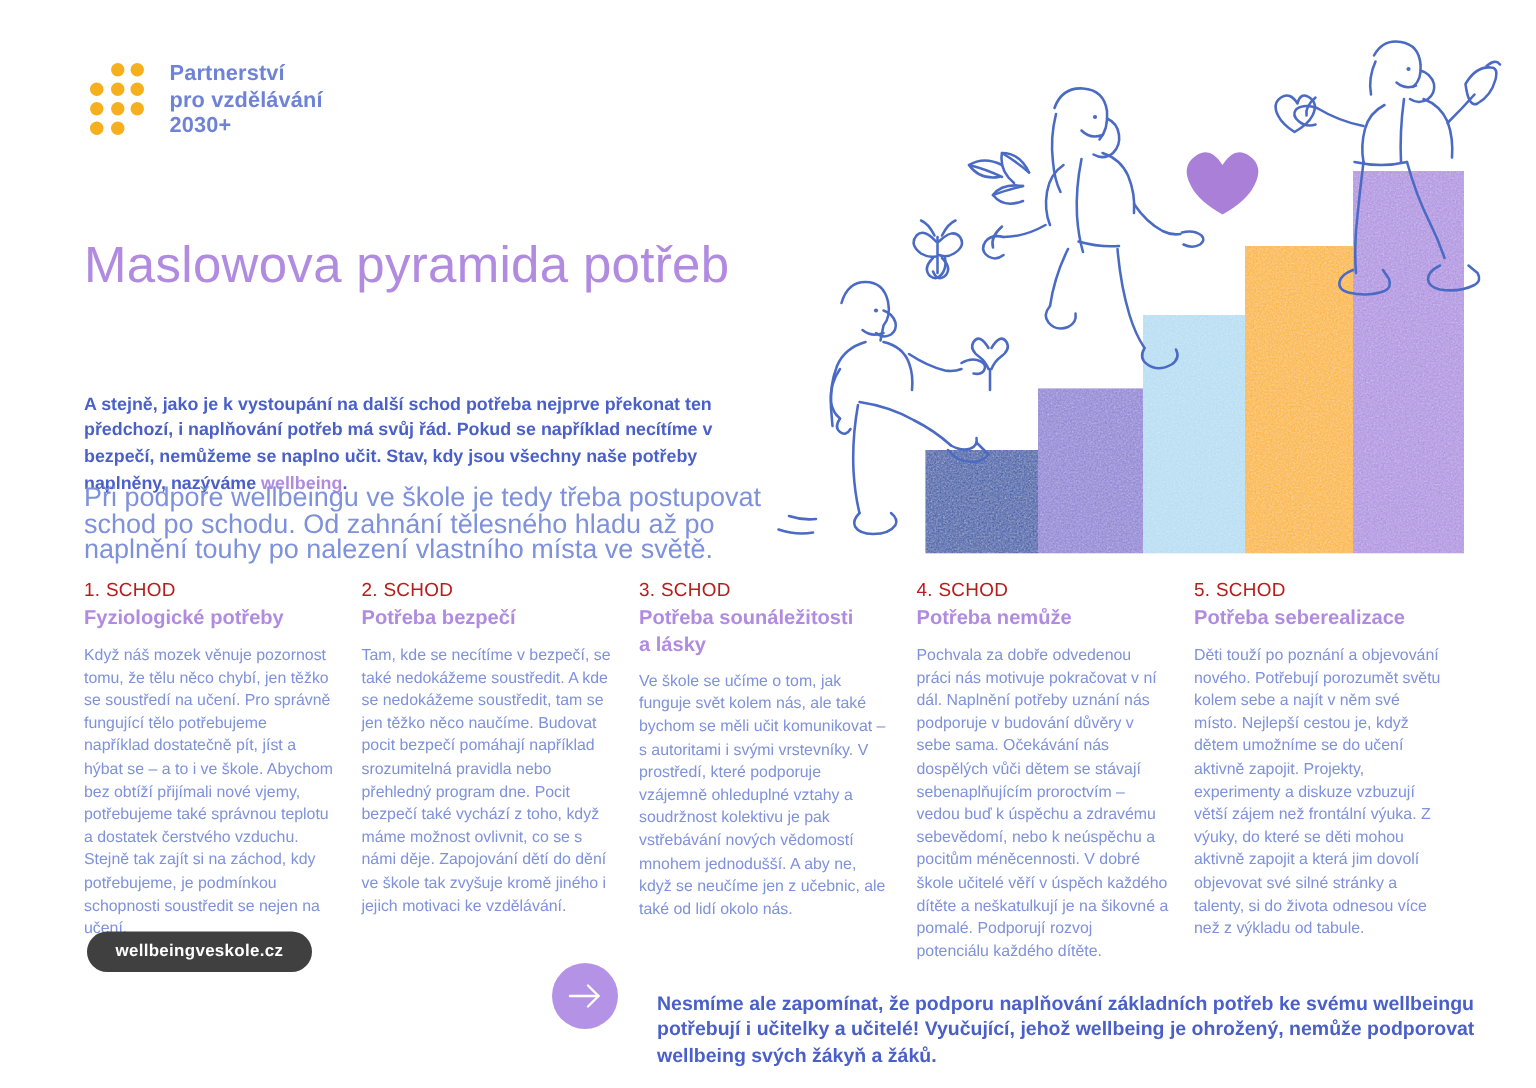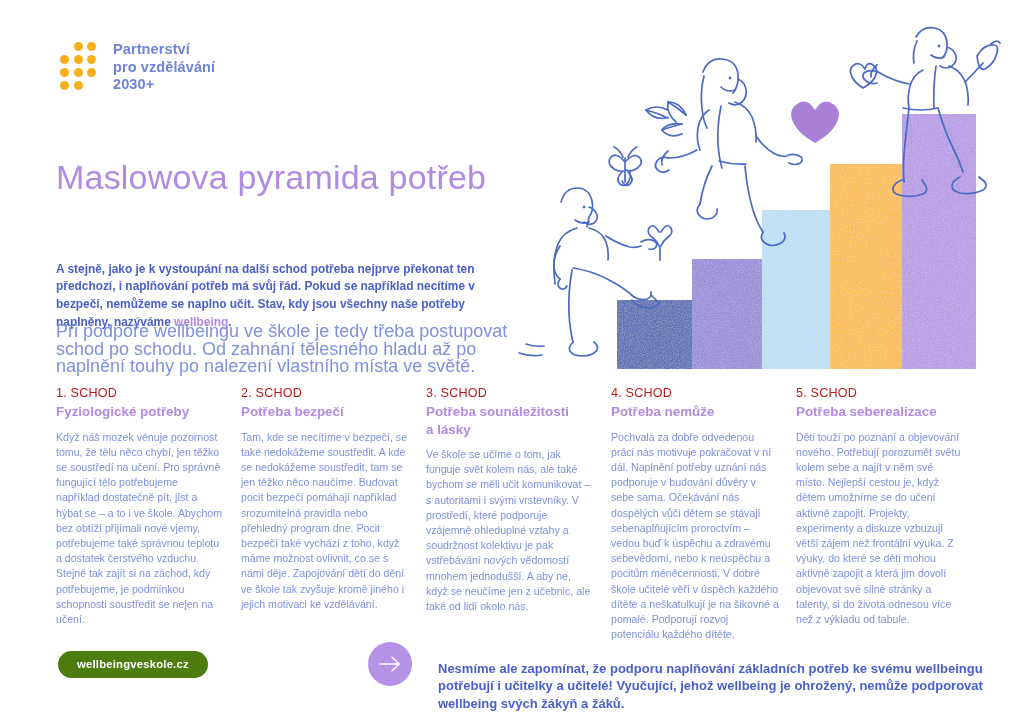--- a/index.html
+++ b/index.html
@@ -32,21 +32,21 @@
 
   
   .cols{position:absolute;left:56px;top:385px;width:925px;display:flex;gap:0;}
   .col{width:168px;margin-right:17px;}
   .col:last-child{margin-right:0;}
   .col-step{font-size:12.6px;line-height:17px;color:#b91c1c;font-weight:400;letter-spacing:.2px;}
   .col-title{font-size:13.4px;line-height:17.5px;color:#b18be0;font-weight:700;margin-top:1px;white-space:pre-line;}
   .col-body{font-size:10.6px;line-height:15.2px;color:#7e91db;font-weight:400;margin-top:9px;}
 
   
-  .badge{position:absolute;left:58px;top:651px;background:#4d7c0f;color:#ffffff;
+  .badge{position:absolute;left:58px;top:621px;background:#404040;color:#ffffff;
     font-size:11.3px;font-weight:700;border-radius:16px;padding:7px 19px 8px;letter-spacing:.2px;}
   .arrow-btn{position:absolute;left:368px;top:642px;width:44px;height:44px;border-radius:50%;background:#b493e6;display:flex;align-items:center;justify-content:center;}
   .foot-bold{position:absolute;left:438px;top:647px;width:550px;font-size:13px;line-height:17.4px;color:#4a5fc8;font-weight:700;}
   .foot-note{position:absolute;left:438px;top:673px;width:550px;font-size:10.9px;line-height:16px;color:#7e91db;font-weight:400;}
   .foot-note .lnk{color:#b18be0;font-weight:700;}
 </style>
 </head>
 <body>
 
 <div class="page">

